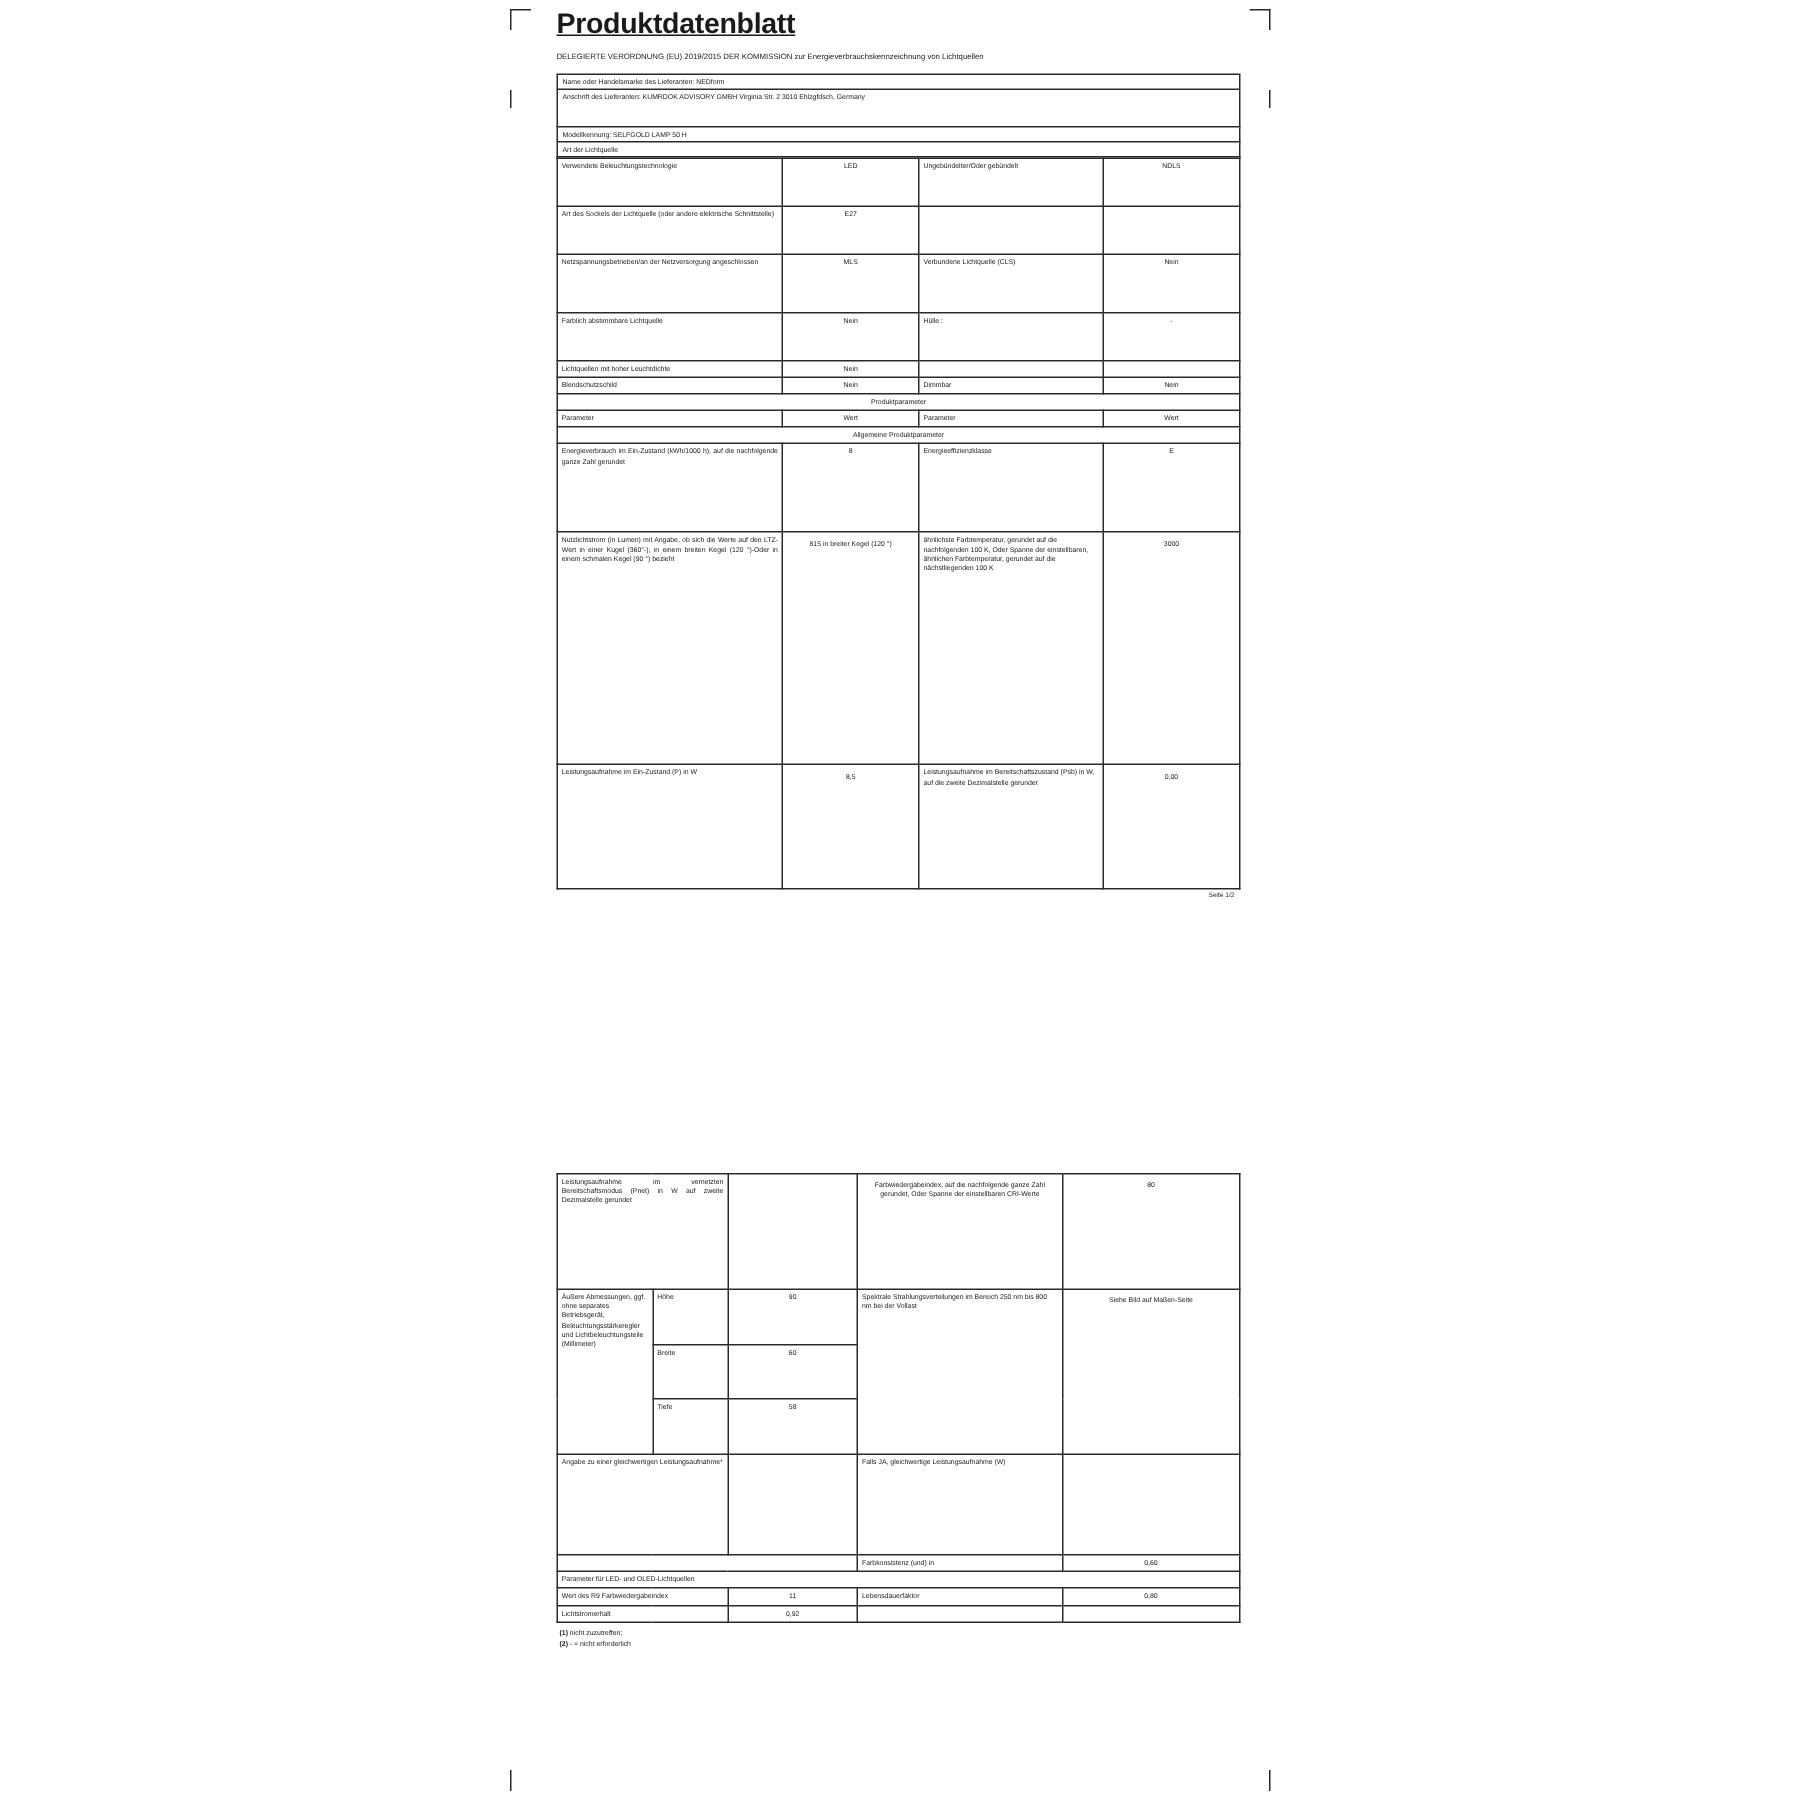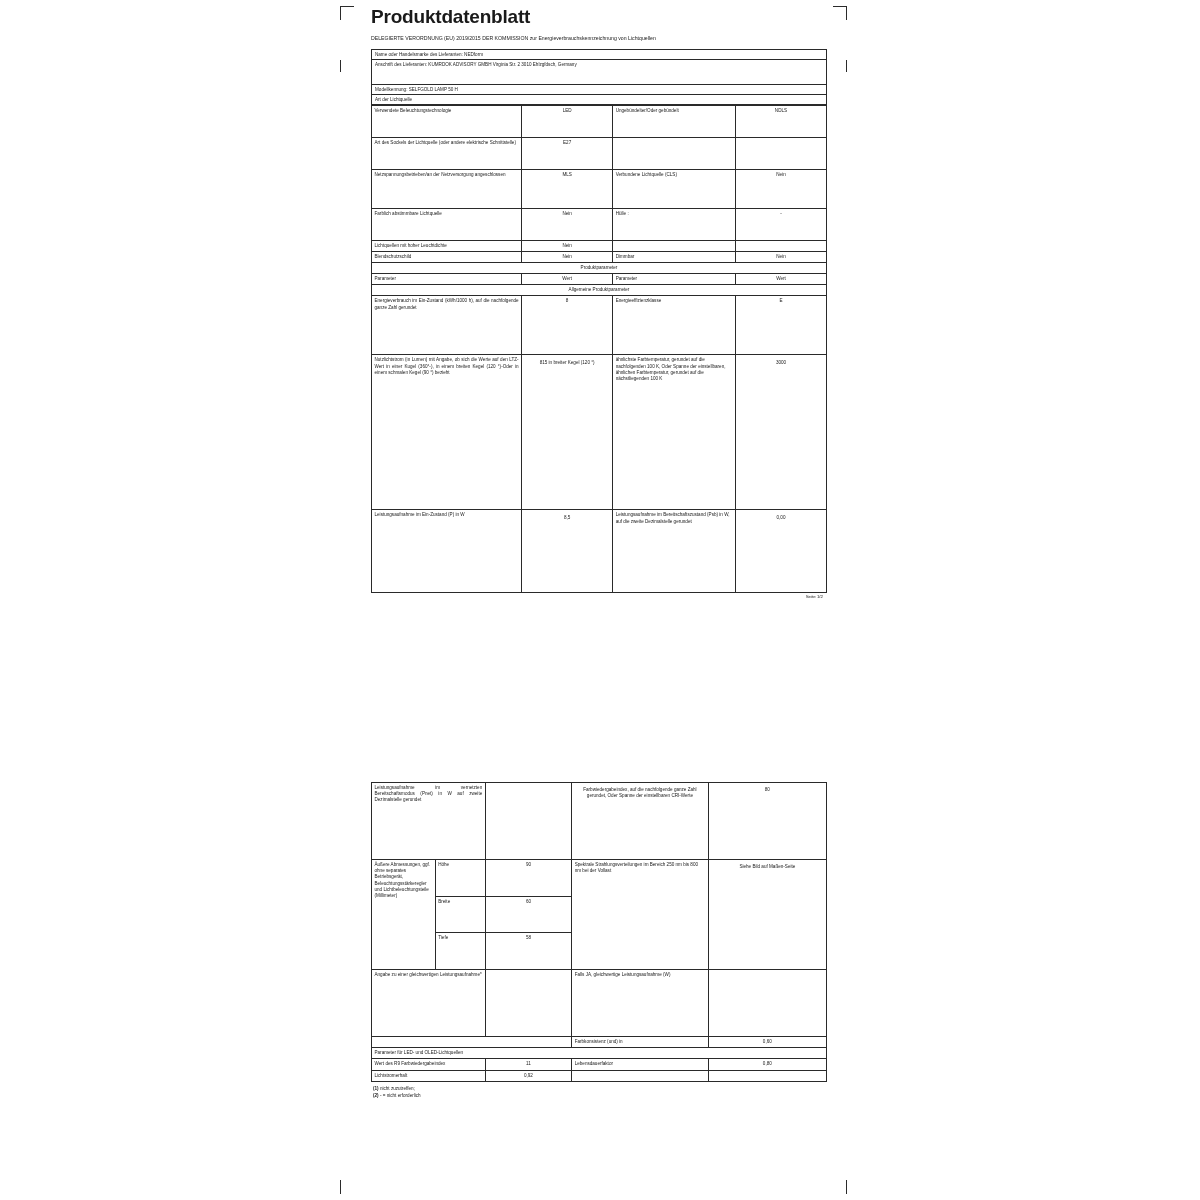--- a/index.html
+++ b/index.html
@@ -28,20 +28,21 @@
   .cm {
     position: absolute;
     background: #2b2b2b;
   }
 
   h1.title {
     font-size: 19px;
     font-weight: bold;
     margin: 0 0 7px 6px;
     letter-spacing: -0.2px;
+    text-decoration: underline;
   }
   .intro {
     font-size: 5.2px;
     line-height: 1.45;
     margin: 0 0 6px 6px;
     width: 300px;
   }
 
   table.doc {
     border-collapse: collapse;

